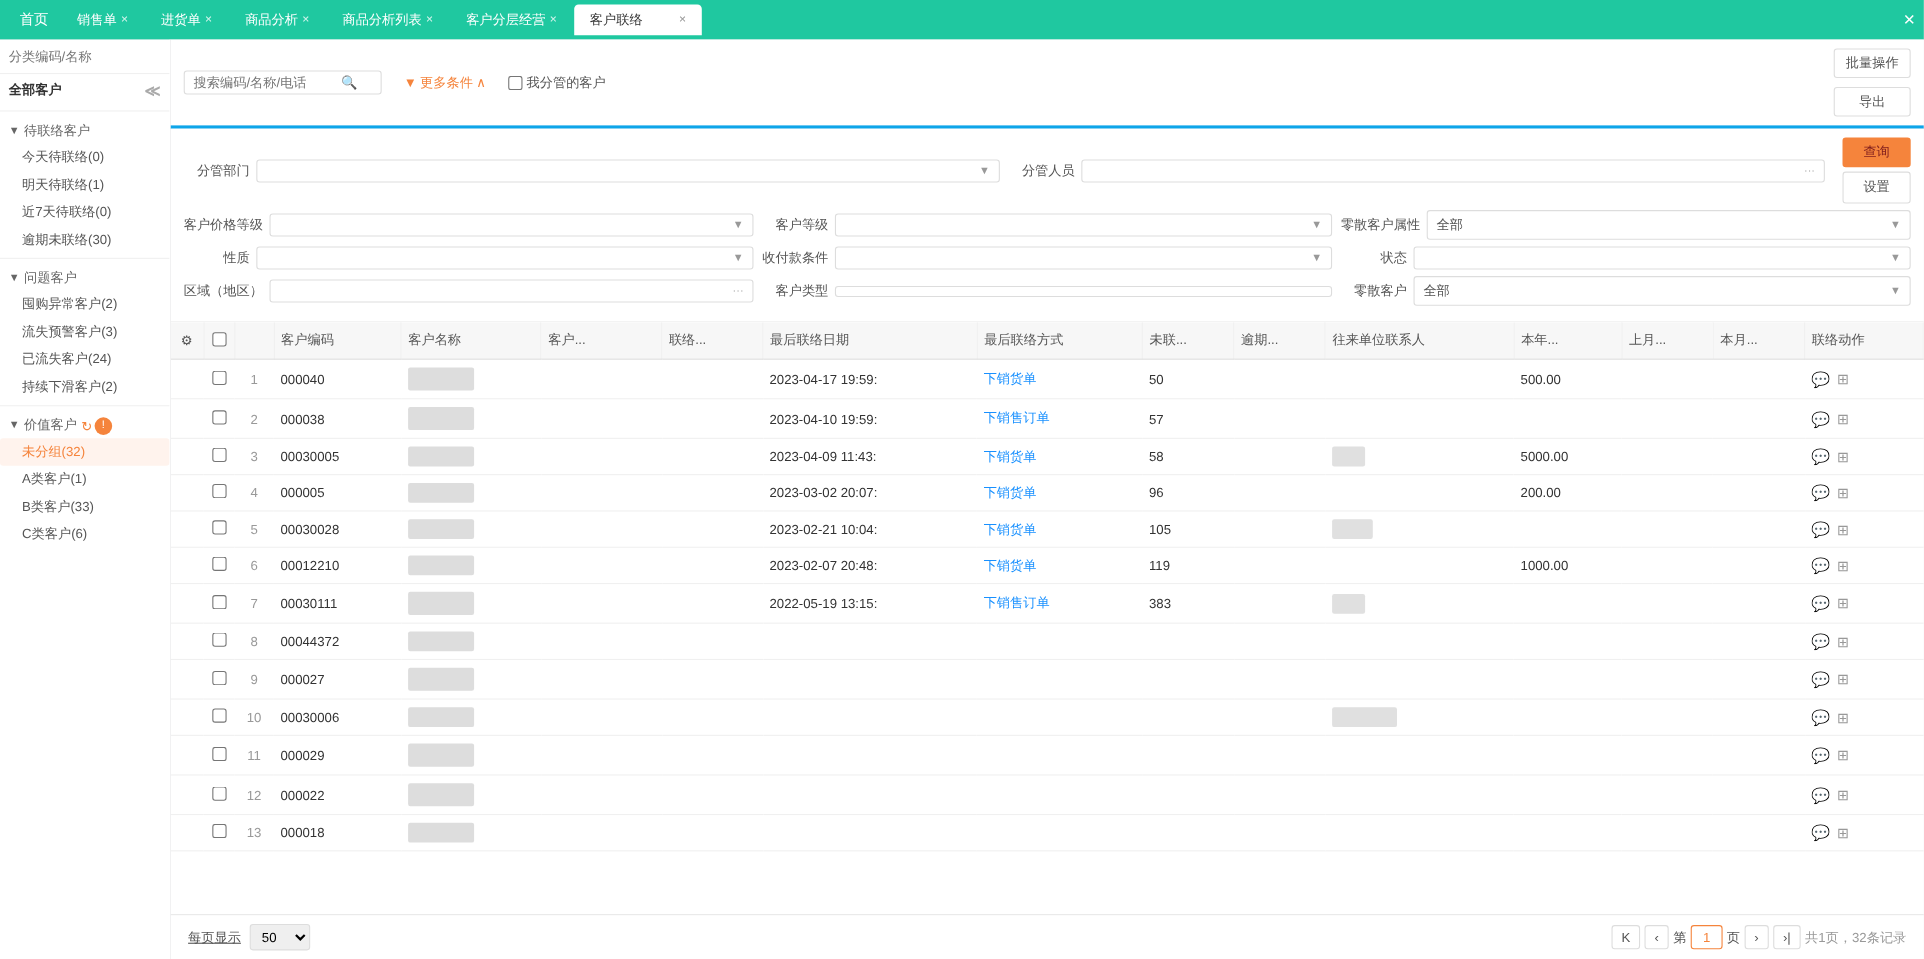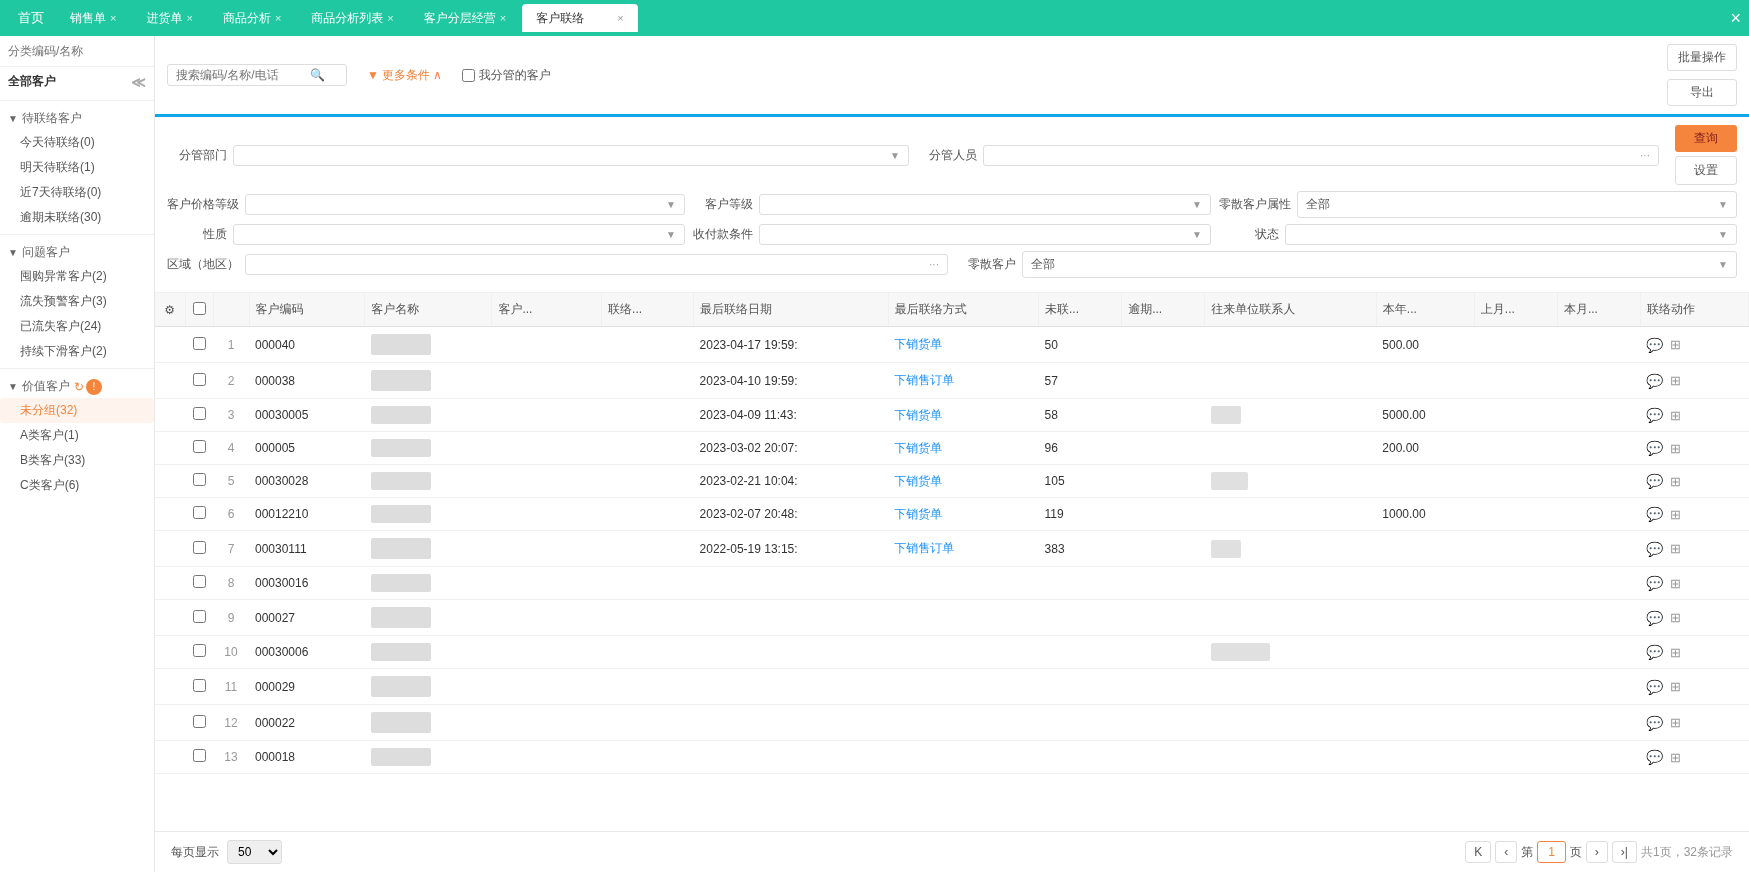--- a/index.html
+++ b/index.html
@@ -281,21 +281,21 @@
 
     
     .pagination-bar {
       display: flex;
       align-items: center;
       padding: 8px 16px;
       border-top: 1px solid #e8e8e8;
       background: #fff;
       gap: 8px;
     }
-    .pg-label { color: #555; }
+    .pg-label { color: #555; text-decoration: underline; }
     .pg-select {
       border: 1px solid #ddd;
       border-radius: 3px;
       padding: 3px 6px;
       font-size: 12px;
     }
     .pg-nav {
       display: flex; align-items: center; gap: 4px; margin-left: auto;
     }
     .pg-btn {
@@ -518,20 +518,26 @@
 
       <div class="adv-filter-row">
         <div class="adv-field">
           <span class="adv-label">区域（地区）</span>
           <div class="adv-select">
             <span class="adv-select-val"></span>
             <span class="adv-select-arrow">···</span>
           </div>
         </div>
         <div class="adv-field">
+          <span class="adv-label">客户类型</span>
+          <div class="adv-select">
+            <span class="adv-select-val"></span>
+          </div>
+        </div>
+        <div class="adv-field">
           <span class="adv-label">零散客户</span>
           <div class="adv-select">
             <span class="adv-select-val">全部</span>
             <span class="adv-select-arrow">▼</span>
           </div>
         </div>
       </div>
     </div>
 
     <div class="table-wrap">
@@ -715,21 +721,21 @@
       <div class="action-icons">
         <span class="action-icon" title="联络">💬</span>
         <span class="action-icon icon-grid" title="更多">⊞</span>
       </div>
     </td>
   </tr>
             <tr>
     <td class="col-setting"></td>
     <td class="col-check"><input type="checkbox" style=""></td>
     <td class="col-num" style="color:#999">8</td>
-    <td>00030016</td>
+    <td>00044372</td>
     <td><span class="blurred" style="background:#ddd;color:transparent;border-radius:2px;padding:2px 6px;">***</span></td>
     <td><span style="display:inline-block;width:50px;height:12px;background:#e0e0e0;border-radius:2px;opacity:0"></span></td>
     <td><span style="display:inline-block;width:40px;height:12px;background:#e0e0e0;border-radius:2px;opacity:0"></span></td>
     <td></td>
     <td></td>
     <td></td>
     <td></td>
     <td></td>
     <td></td>
     <td></td>

